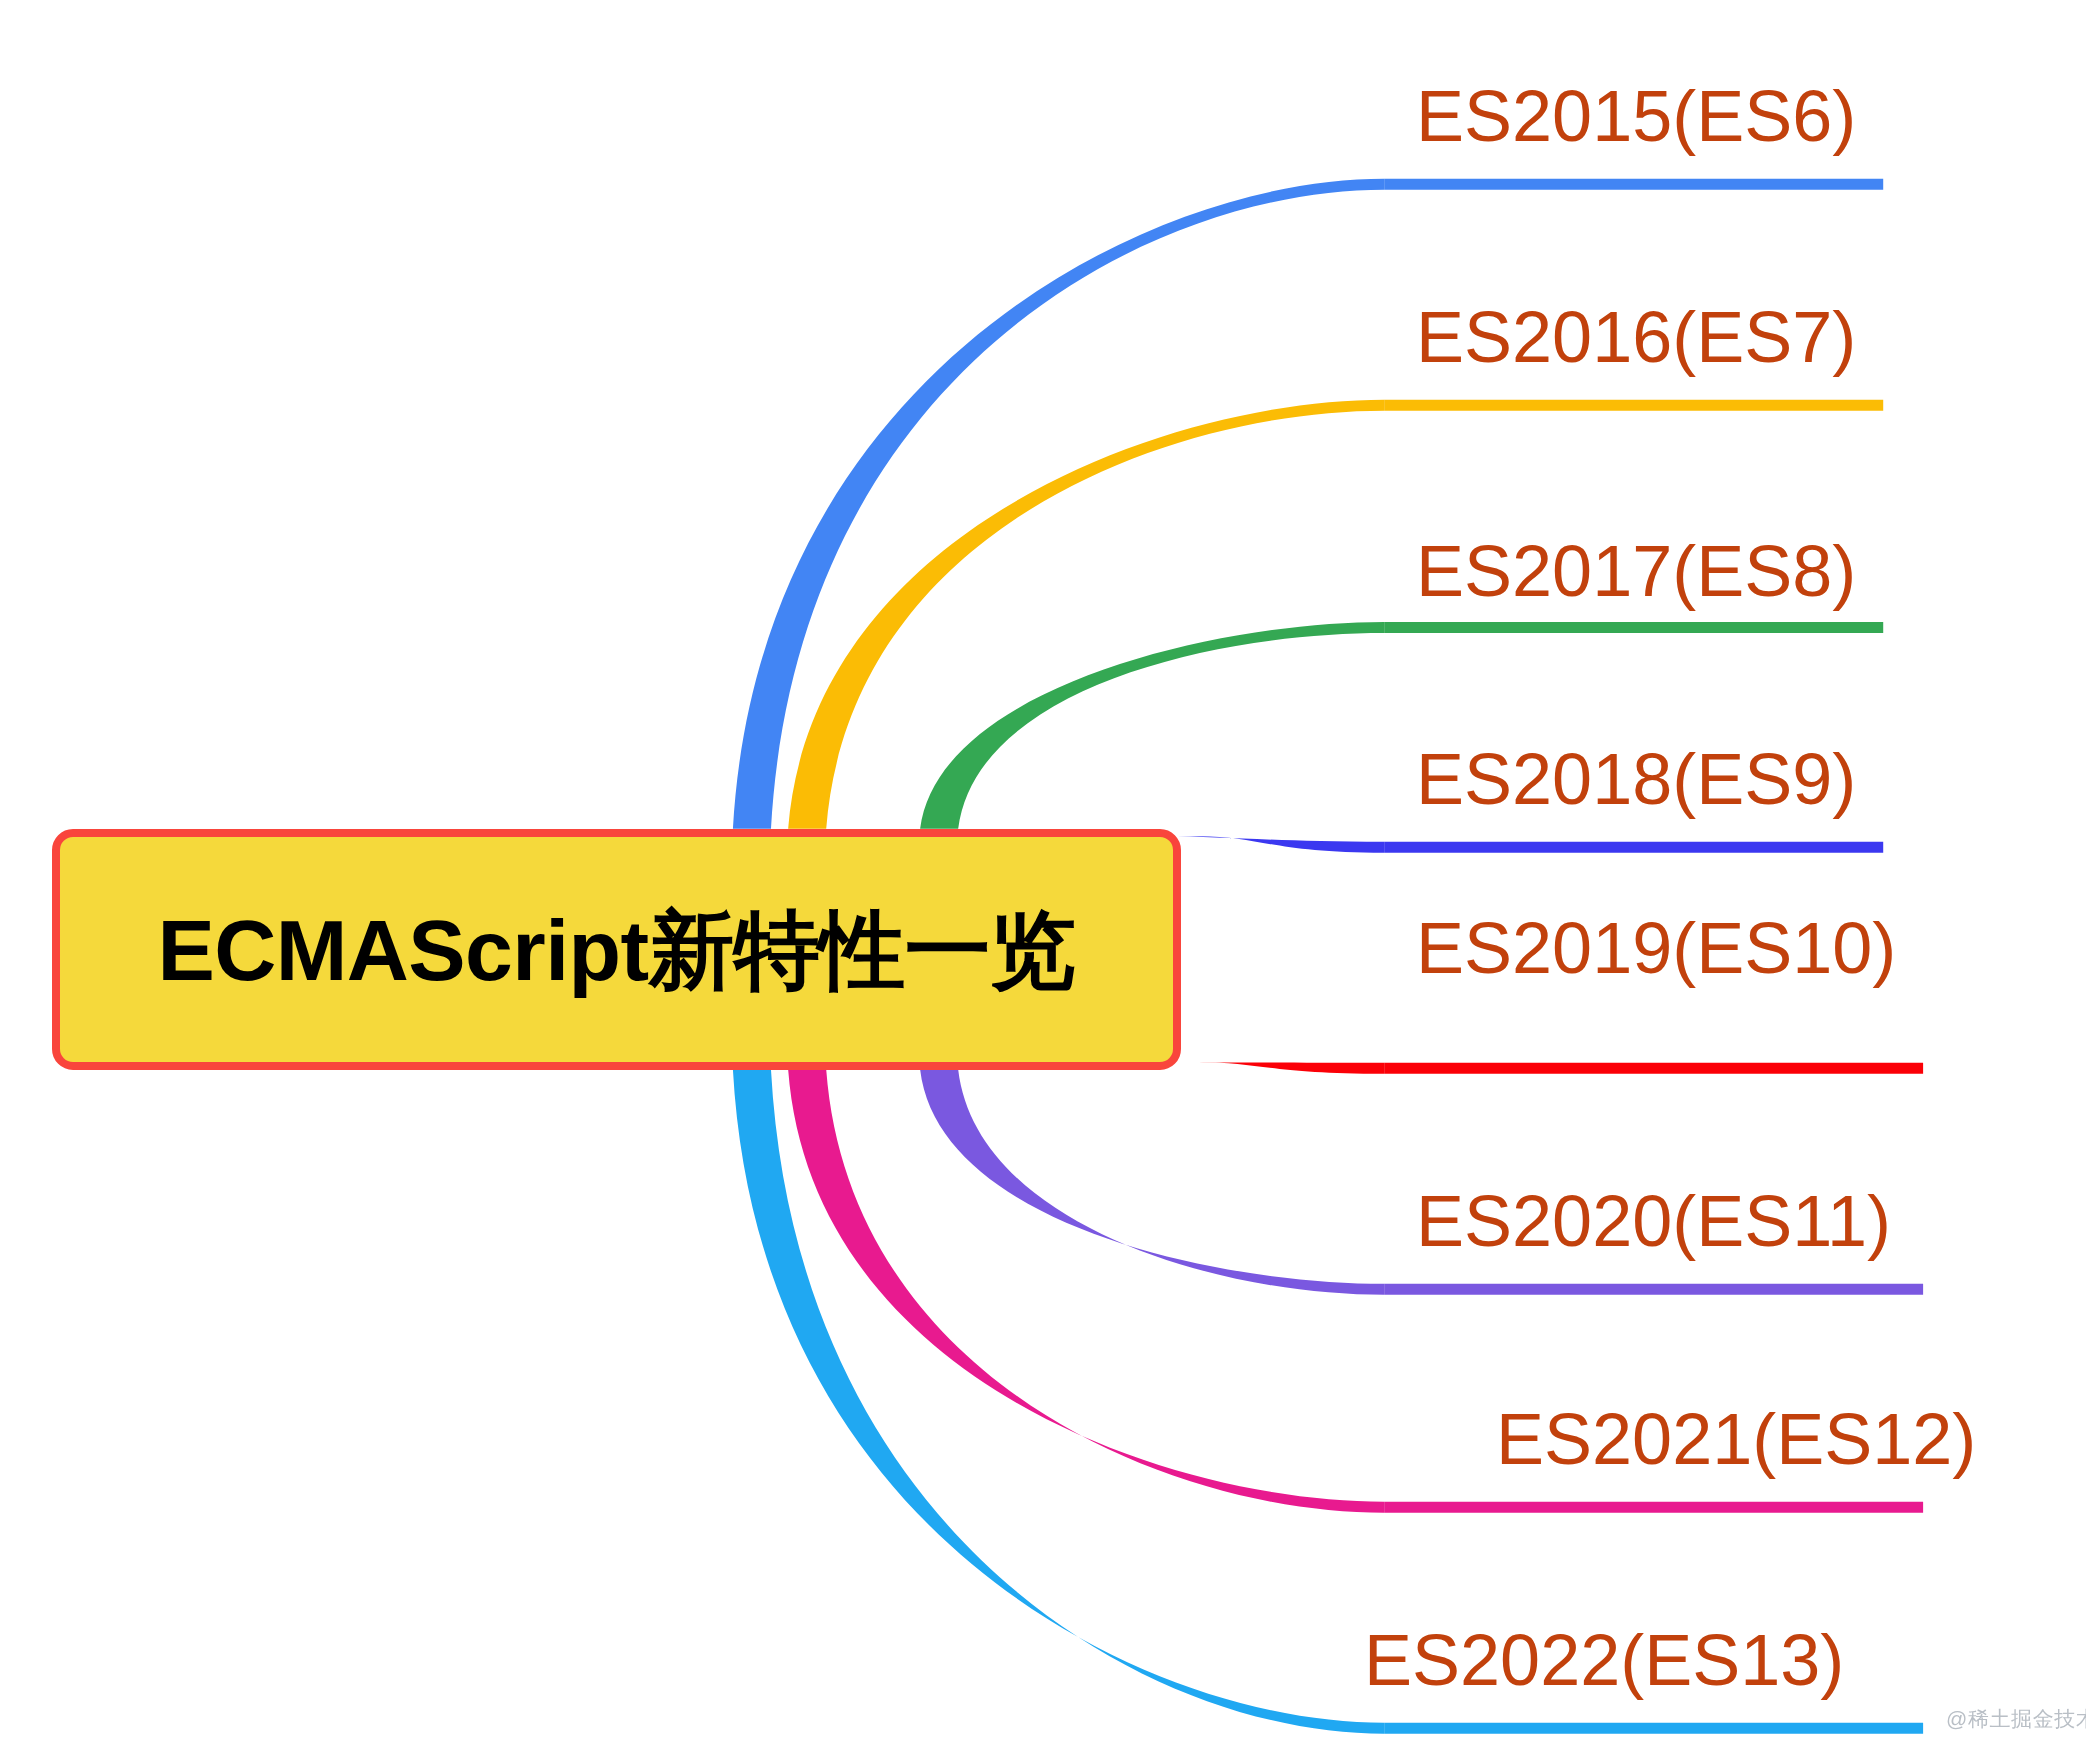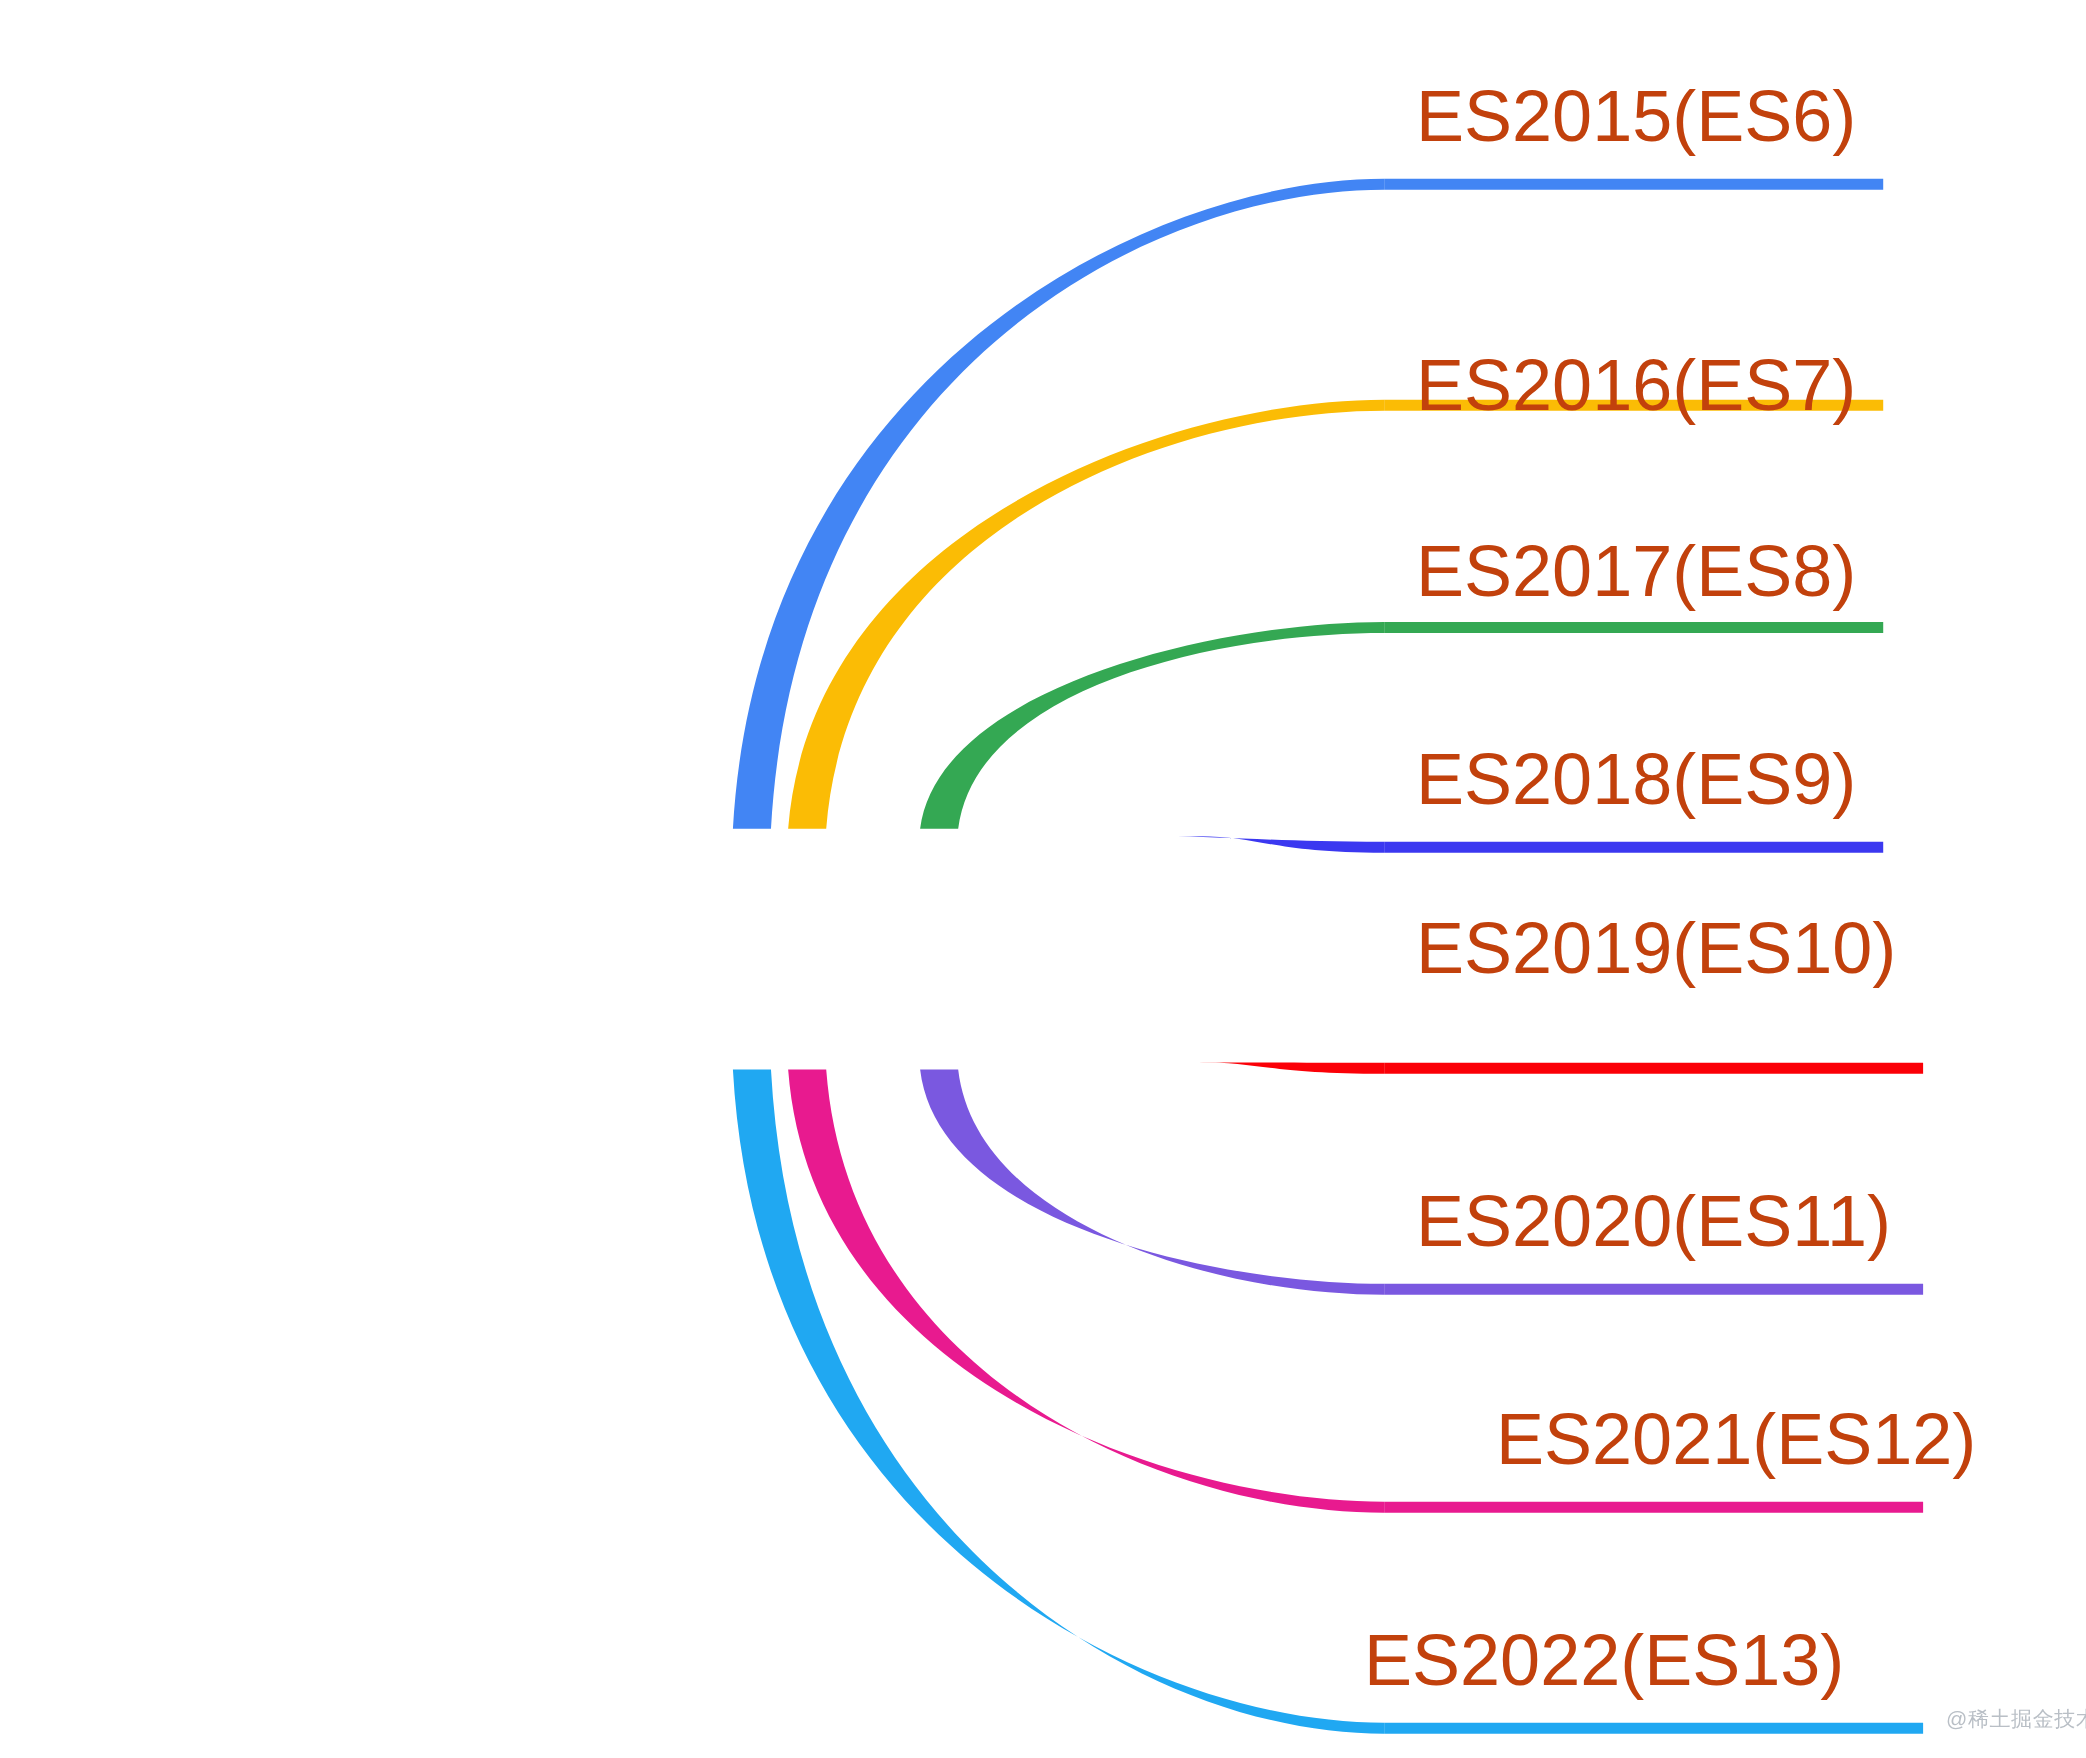--- a/index.html
+++ b/index.html
@@ -80,24 +80,27 @@
         <path d="M 2255 660 L 3068 660" stroke="#FBBC05" stroke-width="18" fill="none"></path>
         <path d="M 2255 1022 L 3068 1022" stroke="#34A853" stroke-width="18" fill="none"></path>
         <path d="M 2255 1380 L 3068 1380" stroke="#3B38F0" stroke-width="18" fill="none"></path>
         <path d="M 2255 1740 L 3133 1740" stroke="#FB0007" stroke-width="18" fill="none"></path>
         <path d="M 2255 2100 L 3133 2100" stroke="#7A58E0" stroke-width="18" fill="none"></path>
         <path d="M 2255 2455 L 3133 2455" stroke="#E81A8F" stroke-width="18" fill="none"></path>
         <path d="M 2255 2815 L 3133 2815" stroke="#20A8F2" stroke-width="18" fill="none"></path>
       </g>
   </svg>
 
+  <div class="root-node" id="root-node" style="left: 52px; top: 829px; width: 1129px; height: 241px; background: rgb(245, 217, 59); border-color: rgb(249, 69, 60);">
+    <span class="root-label" style="color: rgb(0, 0, 0);">ECMAScript新特性一览</span>
+  </div>
 
   <div id="labels-layer">
       <div class="branch-label" style="left: 1416px; top: 80px;">ES2015(ES6)</div>
-      <div class="branch-label" style="left: 1416px; top: 301px; margin-top: 48px;">ES2016(ES7)</div>
+      <div class="branch-label" style="left: 1416px; top: 301px;">ES2016(ES7)</div>
       <div class="branch-label" style="left: 1416px; top: 535px;">ES2017(ES8)</div>
       <div class="branch-label" style="left: 1416px; top: 743px; text-align: right;">ES2018(ES9)</div>
       <div class="branch-label" style="left: 1416px; top: 912px;">ES2019(ES10)</div>
       <div class="branch-label" style="left: 1416px; top: 1185px;">ES2020(ES11)</div>
       <div class="branch-label" style="left: 1496px; top: 1403px;">ES2021(ES12)</div>
       <div class="branch-label" style="left: 1364px; top: 1624px;">ES2022(ES13)</div>
     </div>
 
   <div class="watermark" id="watermark" style="left: 1946px; top: 1705px; color: rgb(185, 191, 198);">@稀土掘金技术社区</div>
 

